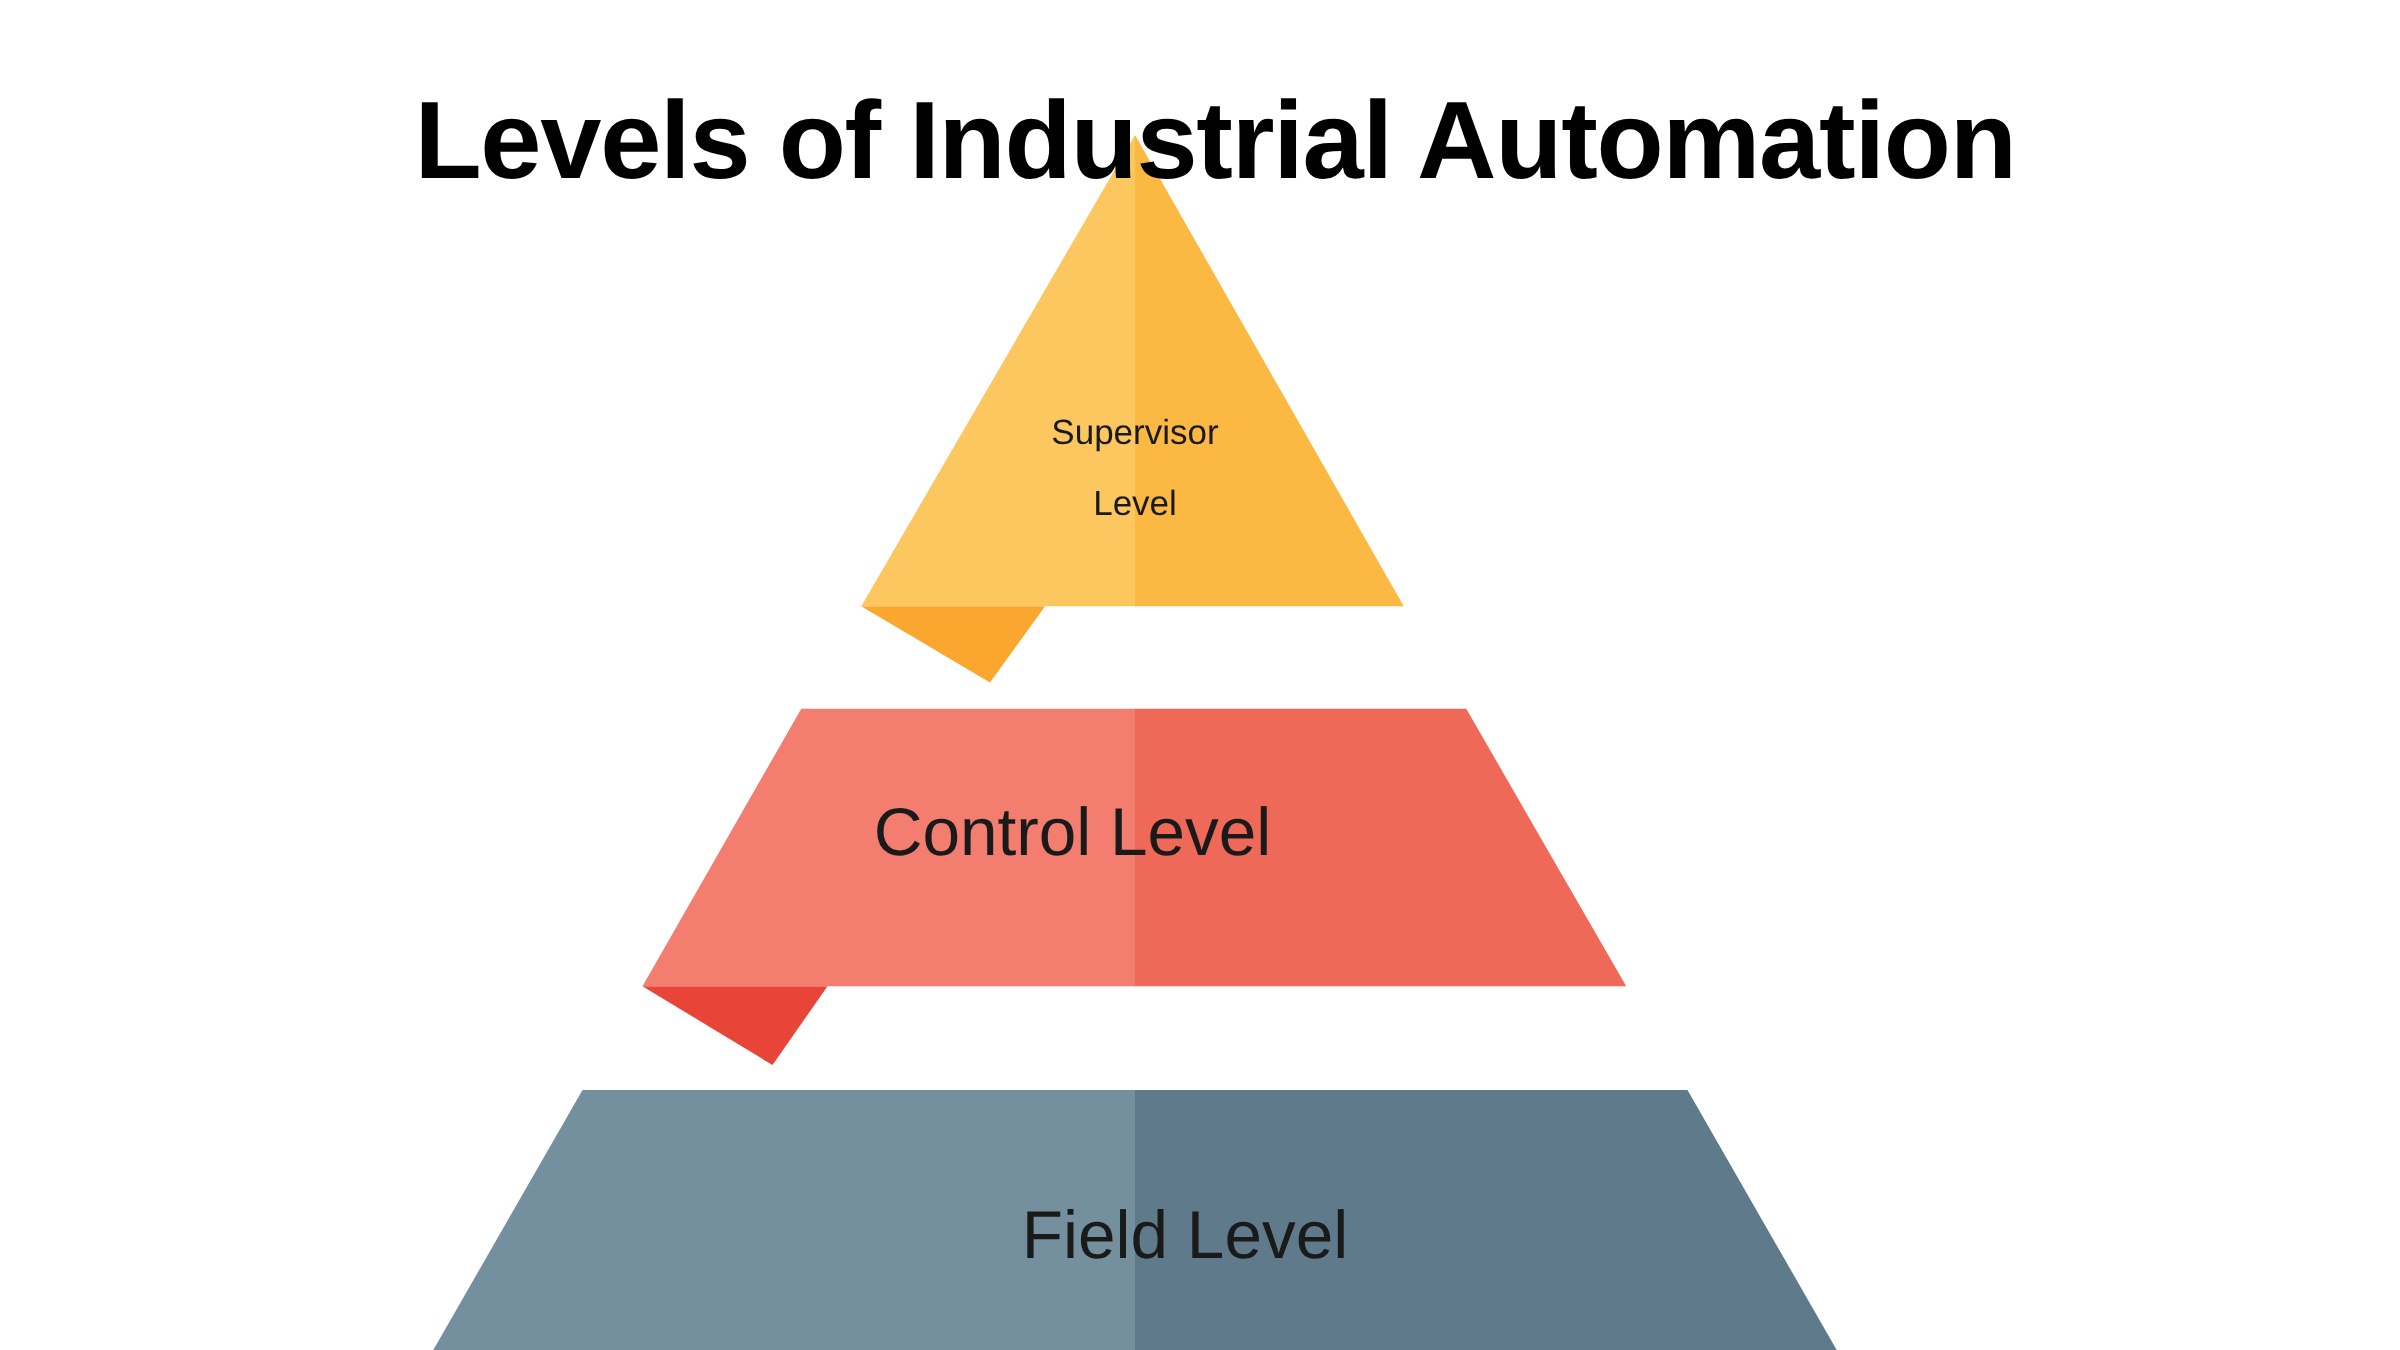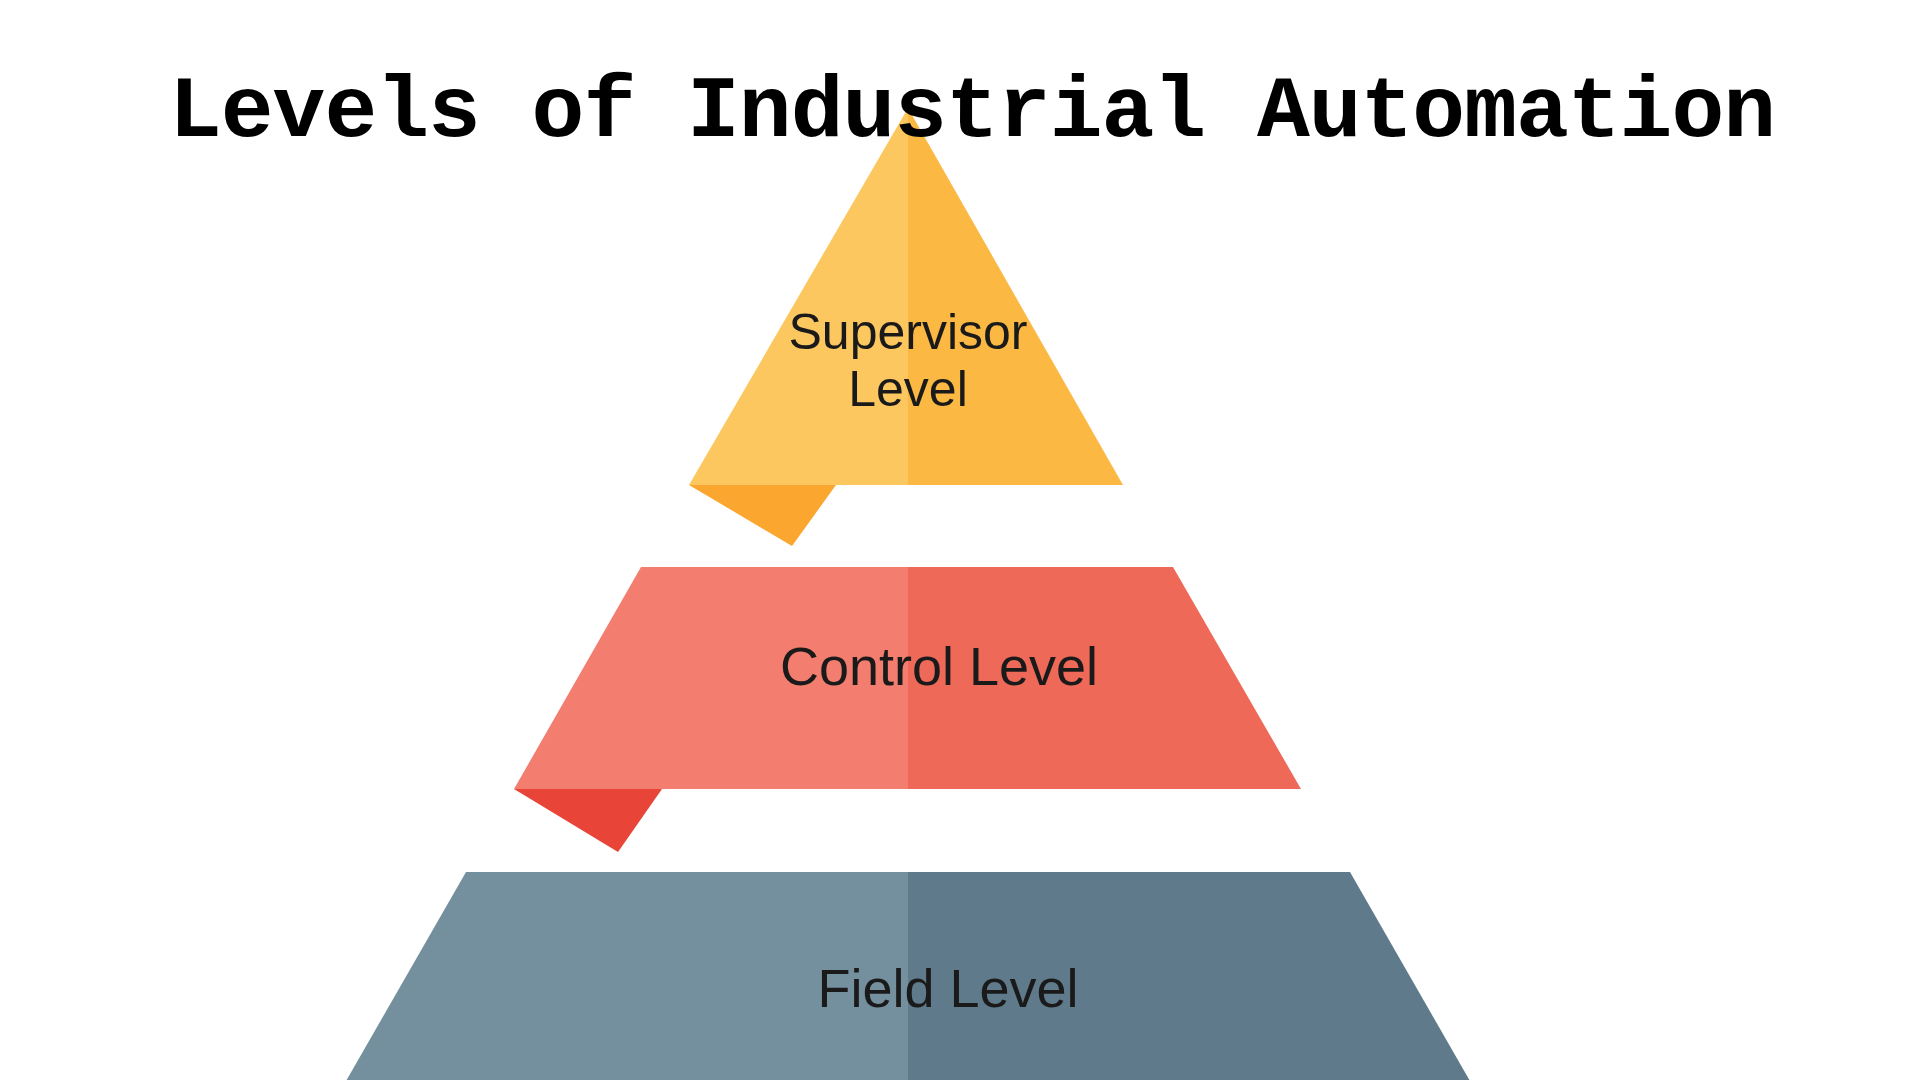--- a/index.html
+++ b/index.html
@@ -24,45 +24,45 @@
   .pyramid-svg {
     position: absolute;
     left: 0;
     top: 0;
   }
   .page-title {
     position: absolute;
     left: 972px;
     top: 53px;
     transform: translate(-50%, -50%);
-    font-family: Liberation Mono, monospace;
+    font-family: Liberation Sans, sans-serif;
     font-weight: bold;
     font-size: 88px;
     letter-spacing: -1px;
     color: #000000;
     white-space: nowrap;
   }
   .label {
     position: absolute;
     transform: translate(-50%, -50%);
     color: #1a1a1a;
     text-align: center;
     white-space: nowrap;
   }
   .label .line {
     display: block;
   }
   .label-supervisor {
     left: 908px;
-    top: 361px;
-    font-size: 50px;
+    top: 374px;
+    font-size: 28px;
     line-height: 57px;
   }
   .label-control {
-    left: 939px;
+    left: 858px;
     top: 666px;
     font-size: 54px;
     line-height: 54px;
   }
   .label-field {
     left: 922px;
     top: 988px;
     font-size: 54px;
     line-height: 54px;
     margin-left: 26px;

